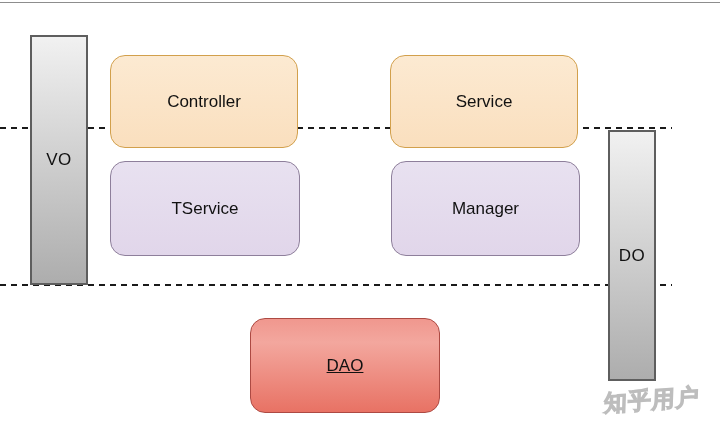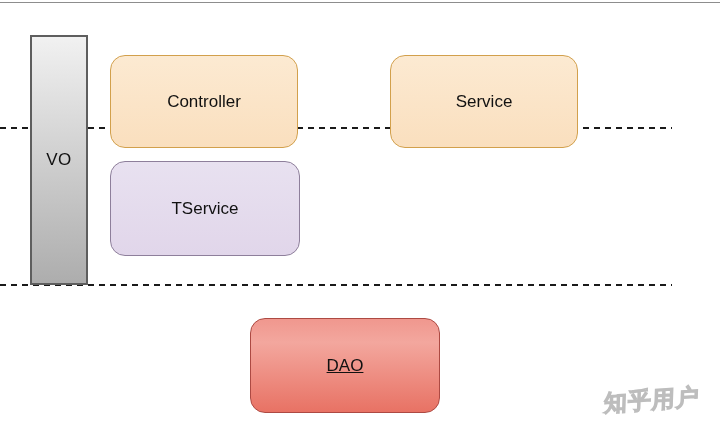--- a/index.html
+++ b/index.html
@@ -112,33 +112,39 @@
 
   <div class="top-line"></div>
 
   <div class="divider d1"></div>
   <div class="divider d2"></div>
 
   <div class="vbar vo">
     <span class="bar-label">VO</span>
   </div>
 
+  <div class="vbar do">
+    <span class="bar-label">DO</span>
+  </div>
 
   <div class="node orange controller">
     <span>Controller</span>
   </div>
 
   <div class="node orange tservice">
     <span>Service</span>
   </div>
 
   <div class="node purple service">
     <span>TService</span>
   </div>
 
+  <div class="node purple manager">
+    <span>Manager</span>
+  </div>
 
   <div class="node red dao">
     <span>DAO</span>
   </div>
 
   <div class="watermark">知乎用户</div>
 
 </div>
 
 </body></html>

